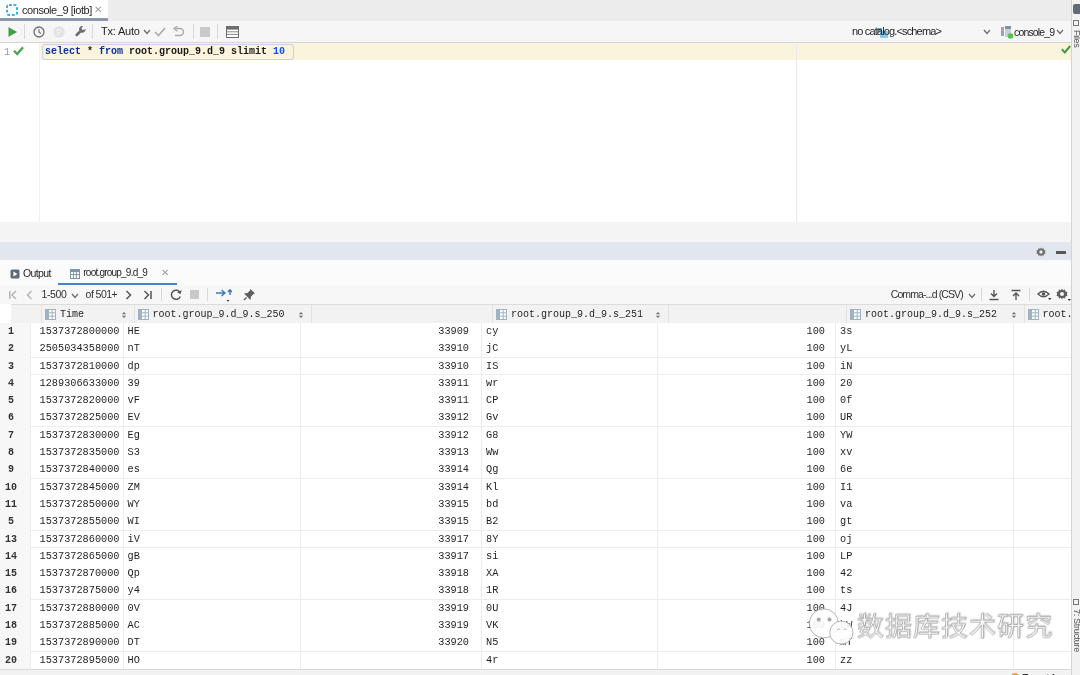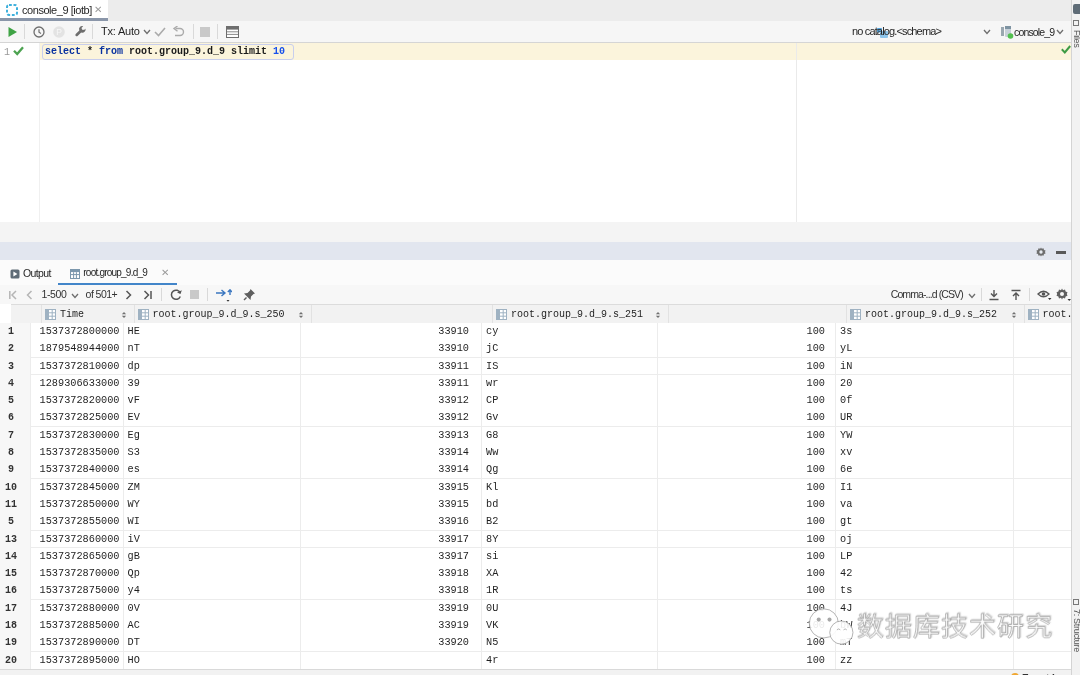--- a/index.html
+++ b/index.html
@@ -318,21 +318,21 @@
       <div>14</div>
       <div>15</div>
       <div>16</div>
       <div>17</div>
       <div>18</div>
       <div>19</div>
       <div>20</div>
     </div>
     <div class="tcol " style="left:30.0px;width:89.5px;padding-left:3px;padding-right:0px;text-align:right;">
       <div>1537372800000</div>
-      <div>1879548944000</div>
+      <div>2505034358000</div>
       <div>1537372810000</div>
       <div>1289306633000</div>
       <div>1537372820000</div>
       <div>1537372825000</div>
       <div>1537372830000</div>
       <div>1537372835000</div>
       <div>1537372840000</div>
       <div>1537372845000</div>
       <div>1537372850000</div>
       <div>1537372855000</div>
@@ -361,32 +361,32 @@
       <div>iV</div>
       <div>gB</div>
       <div>Qp</div>
       <div>y4</div>
       <div>0V</div>
       <div>AC</div>
       <div>DT</div>
       <div>HO</div>
     </div>
     <div class="tcol " style="left:300.0px;width:175.0px;padding-left:0px;padding-right:6px;text-align:right;">
+      <div>33909</div>
       <div>33910</div>
       <div>33910</div>
       <div>33911</div>
       <div>33911</div>
       <div>33912</div>
       <div>33912</div>
       <div>33913</div>
       <div>33914</div>
       <div>33914</div>
       <div>33915</div>
       <div>33915</div>
-      <div>33916</div>
       <div>33917</div>
       <div>33917</div>
       <div>33918</div>
       <div>33918</div>
       <div>33919</div>
       <div>33919</div>
       <div>33920</div>
     </div>
     <div class="tcol " style="left:481.0px;width:171.0px;padding-left:5px;padding-right:0px;text-align:left;">
       <div>cy</div>

